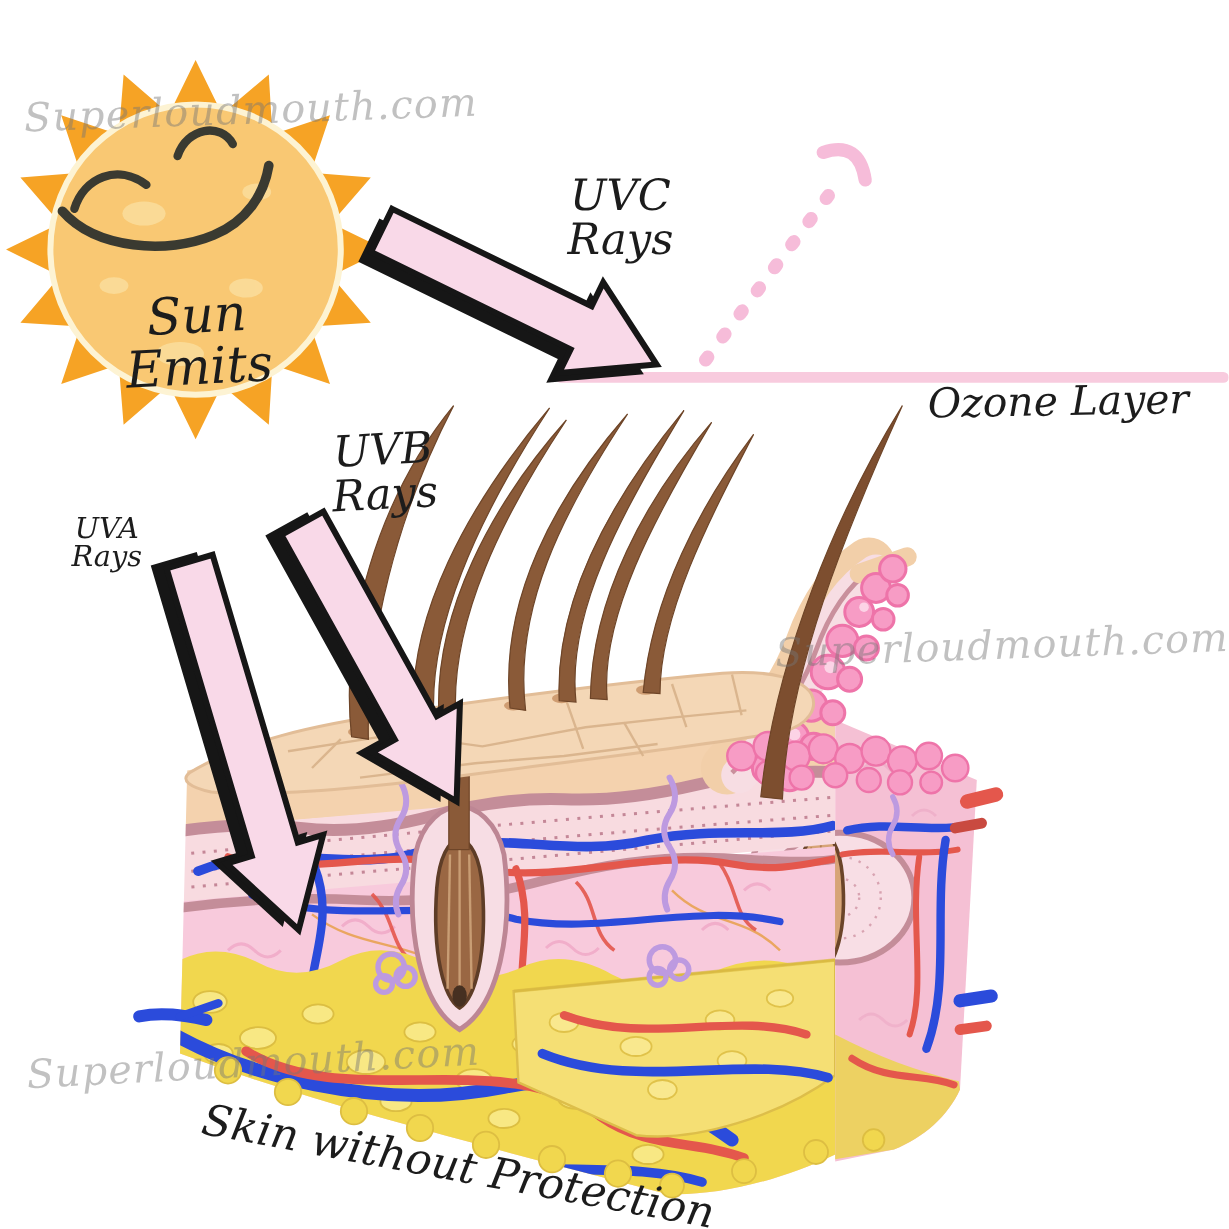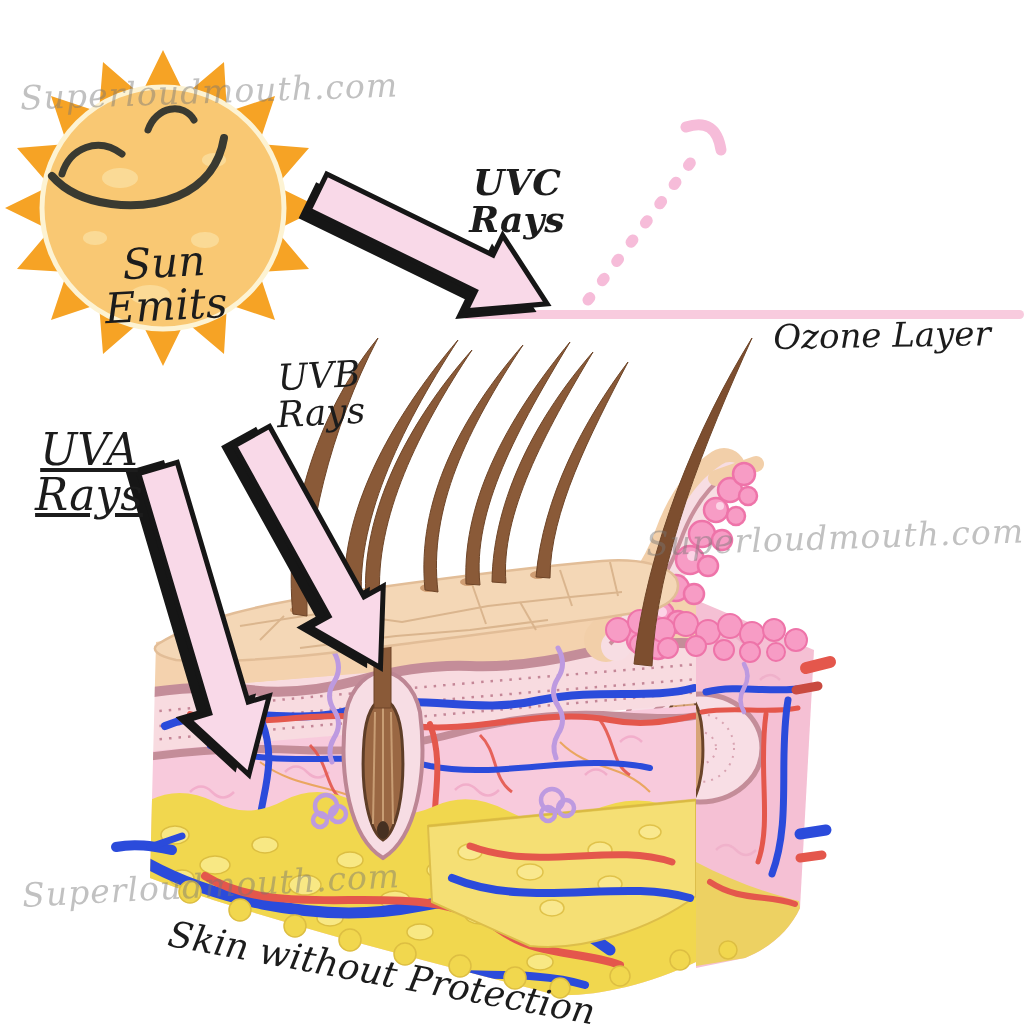--- a/index.html
+++ b/index.html
@@ -1,22 +1,22 @@
 <!DOCTYPE html>
 <html><head>
 <meta charset="utf-8">
 <style>
   html,body{margin:0;padding:0;background:#ffffff;}
   .canvas{position:relative;width:1024px;height:1024px;background:#ffffff;overflow:hidden;}
   .art{position:absolute;left:0;top:0;width:1024px;height:1024px;}
   .hand{position:absolute;font-family:"DejaVu Serif",serif;font-style:italic;color:#1c1c1c;line-height:1.02;}
   .lbl-sun{left:62px;top:242px;width:206px;font-size:42px;text-align:center;transform:rotate(-3deg);}
-  .lbl-uvc{left:452px;top:164px;width:130px;font-size:36px;text-align:center;font-weight:bold;}
+  .lbl-uvc{left:452px;top:146px;width:130px;font-size:36px;text-align:center;}
   .lbl-uvb{left:254px;top:358px;width:132px;font-size:36px;text-align:center;transform:rotate(-3deg);}
-  .lbl-uva{left:26px;top:428px;width:126px;font-size:44px;text-align:center;text-decoration:underline;}
+  .lbl-uva{left:26px;top:428px;width:126px;font-size:24px;text-align:center;}
   .lbl-ozone{left:770px;top:318px;width:224px;font-size:34px;text-align:center;transform:rotate(-1deg);}
   .lbl-caption{left:172px;top:916px;font-size:36px;transform:rotate(10.5deg);transform-origin:left top;white-space:nowrap;}
   .wm{position:absolute;font-family:"DejaVu Serif",serif;font-style:italic;font-size:33px;letter-spacing:1px;color:rgba(118,118,118,0.45);white-space:nowrap;}
   .wm-top{left:20px;top:72px;transform:rotate(-2deg);}
   .wm-mid{left:646px;top:518px;transform:rotate(-2deg);}
   .wm-bottom{left:22px;top:866px;transform:rotate(-3deg);}
 </style>
 </head>
 <body>
 

